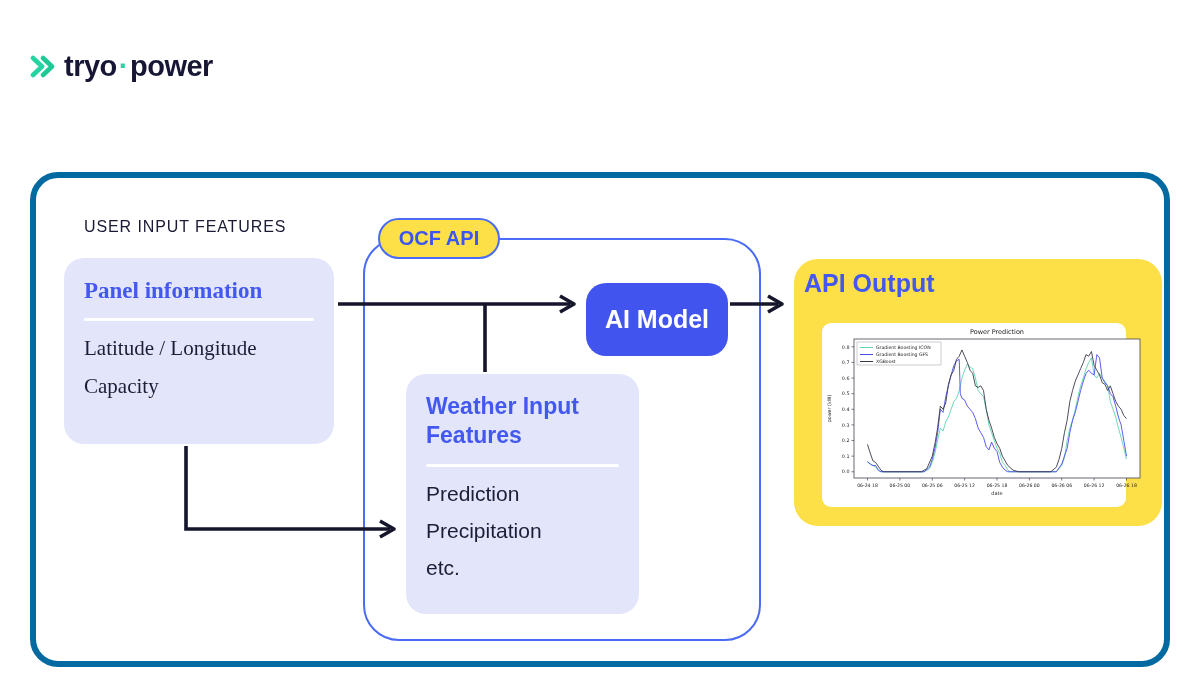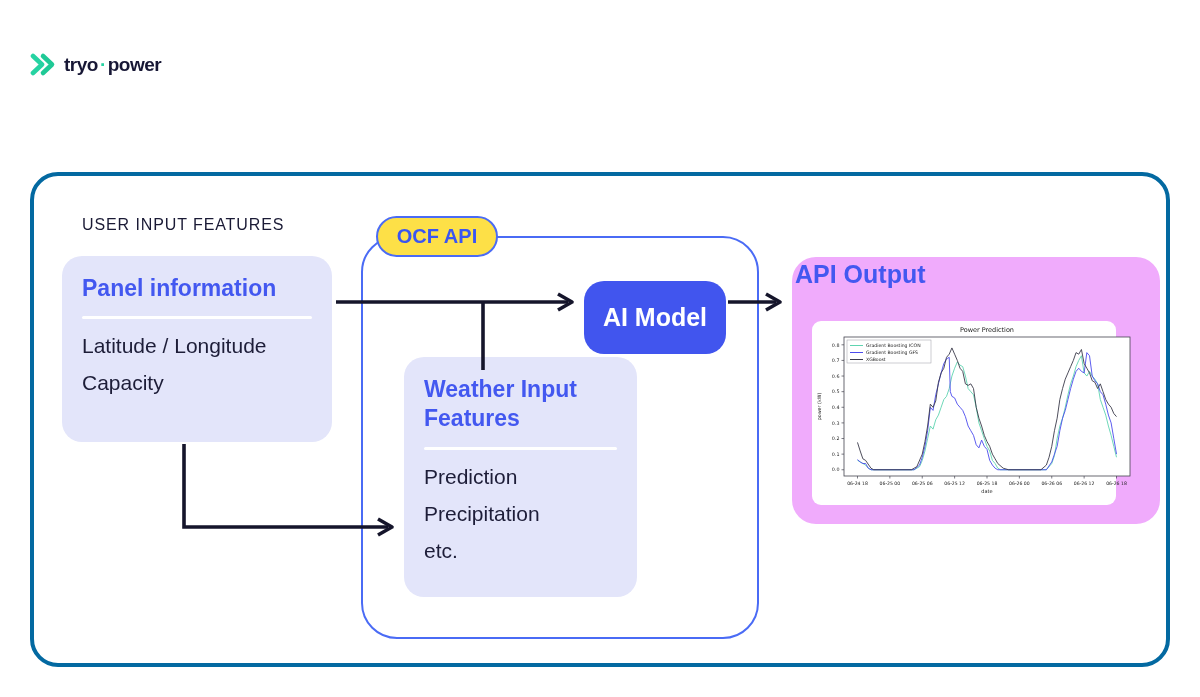--- a/index.html
+++ b/index.html
@@ -1,59 +1,59 @@
 <!DOCTYPE html>
 <html><head>
 <meta charset="utf-8">
 <style>
   html,body{margin:0;padding:0;background:#ffffff;width:1200px;height:697px;overflow:hidden;
     font-family:"Liberation Sans",sans-serif;-webkit-font-smoothing:antialiased;}
   .page{position:relative;width:1200px;height:697px;background:#ffffff;}
 
   
   .logo{position:absolute;left:30px;top:50px;display:flex;align-items:center;gap:7px;}
-  .logo-text{font-size:19px;font-weight:700;color:#171735;letter-spacing:-0.5px;display:flex;align-items:center;}
+  .logo-text{font-size:29px;font-weight:700;color:#171735;letter-spacing:-0.5px;display:flex;align-items:center;}
   .logo-dot{color:#26d3a2;margin:0 2px;font-weight:800;}
 
   
   .page-title{position:absolute;left:30px;top:100px;width:900px;font-size:31px;font-weight:800;
     color:#16162e;letter-spacing:-0.3px;}
 
   
   .diagram{position:absolute;left:30px;top:172px;width:1140px;height:495px;background:#ffffff;
-    border:4px solid #0369a1;border-radius:28px;box-sizing:border-box;}
+    border:6px solid #0369a1;border-radius:28px;box-sizing:border-box;}
 
   .section-label{position:absolute;left:48px;top:40px;font-size:16px;font-weight:500;color:#1a1a35;letter-spacing:0.9px;}
 
   .card{position:absolute;background:#e3e5fa;border-radius:20px;box-sizing:border-box;padding:18px 20px;}
   .card-title{color:#4358f0;font-size:23px;font-weight:700;line-height:1.28;}
   .card-divider{height:3px;background:#ffffff;border-radius:2px;margin:13px 0 15px 0;}
   .card-item{color:#1d1d38;font-size:21px;margin-bottom:13px;}
   .card-item:last-child{margin-bottom:0;}
 
-  .panel-card{left:28px;top:80px;width:270px;height:186px;}
-  .weather-card{left:370px;top:181px;width:233px;height:240px;}
+  .panel-card{left:28px;top:80px;width:270px;height:186px;font-family:Liberation Serif, serif;}
+  .weather-card{left:370px;top:196px;width:233px;height:240px;}
 
   
   .ocf-box{position:absolute;left:327px;top:60px;width:398px;height:403px;border:2px solid #4a6bf5;
     border-radius:36px;box-sizing:border-box;background:transparent;}
   .ocf-pill{position:absolute;left:342px;top:40px;width:122px;height:41px;background:#fde047;
     border:2px solid #4a6bf5;border-radius:21px;box-sizing:border-box;display:flex;align-items:center;
     justify-content:center;font-size:20px;font-weight:700;color:#3a55f2;z-index:3;}
 
   
   .ai-model{position:absolute;left:550px;top:105px;width:142px;height:73px;background:#4155ee;
     border-radius:20px;display:flex;align-items:center;justify-content:center;color:#ffffff;
     font-size:25px;font-weight:700;z-index:3;}
 
   
-  .api-card{position:absolute;left:758px;top:81px;width:368px;height:267px;background:#f0abfc;
-    border-radius:24px;box-sizing:border-box;padding:3px;}
+  .api-card{position:absolute;left:758px;top:81px;width:368px;height:267px;background:#fde047;
+    border-radius:24px;box-sizing:border-box;padding:10px;}
   .api-title{color:#4358f0;font-size:25px;font-weight:700;}
-  .chart-panel{position:absolute;left:20px;top:64px;width:304px;height:184px;background:#ffffff;border-radius:9px;}
+  .chart-panel{position:absolute;left:28px;top:64px;width:304px;height:184px;background:#ffffff;border-radius:9px;}
 
   .arrows{position:absolute;left:0;top:0;width:1140px;height:495px;z-index:2;pointer-events:none;}
 </style>
 </head>
 <body>
 
 <div class="page">
 
   <div class="logo">
     <span style="display:inline-flex;">

